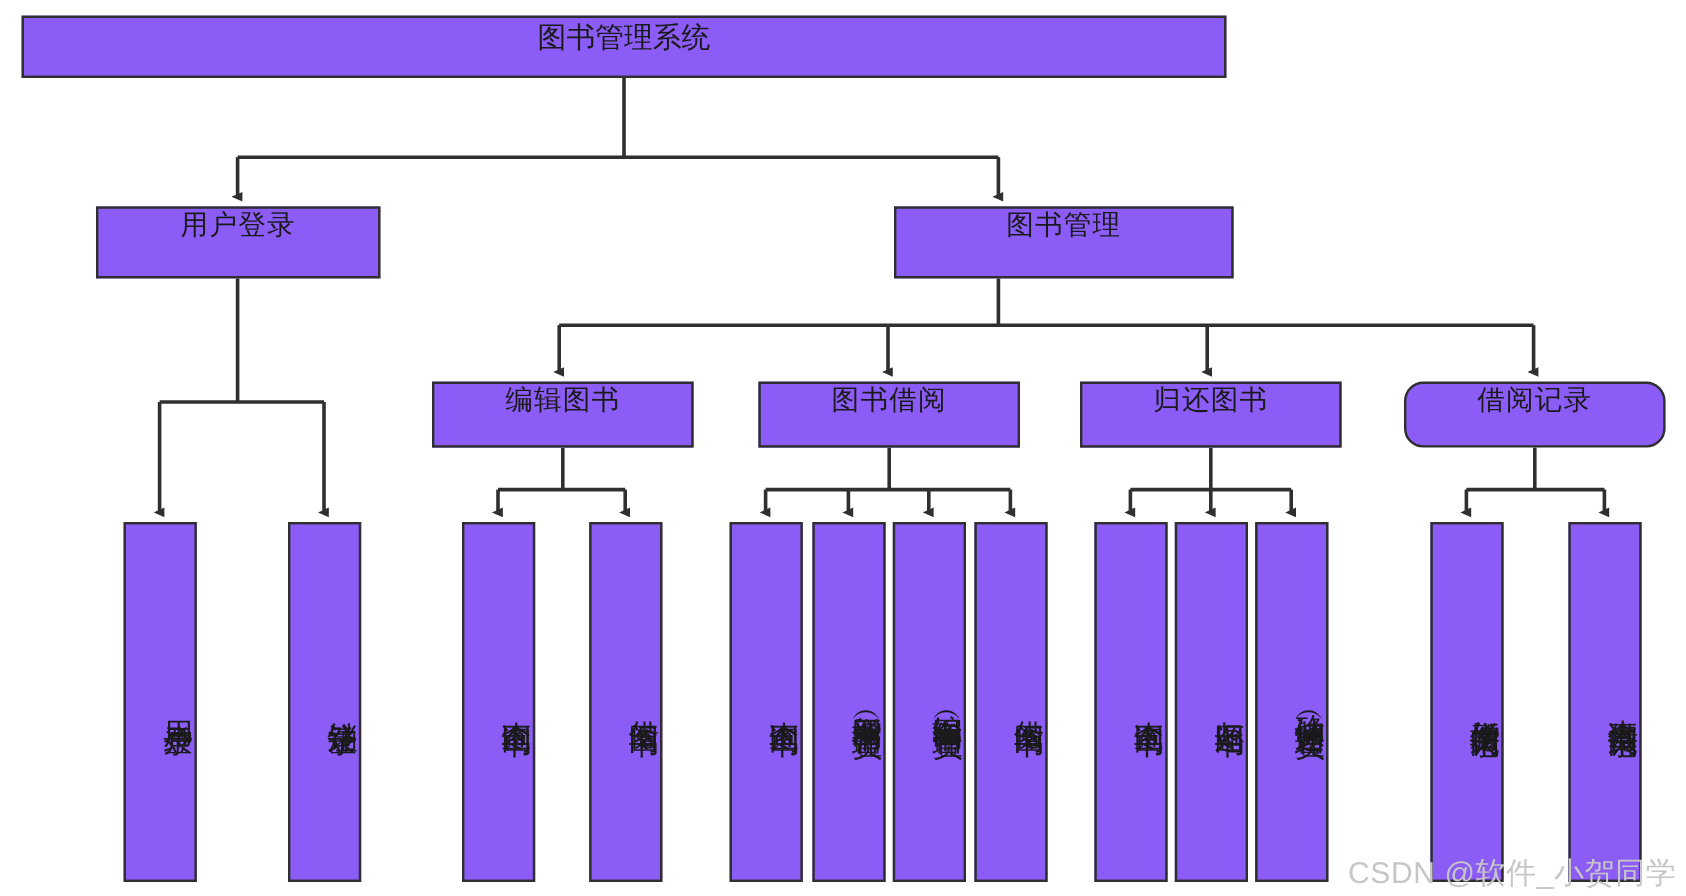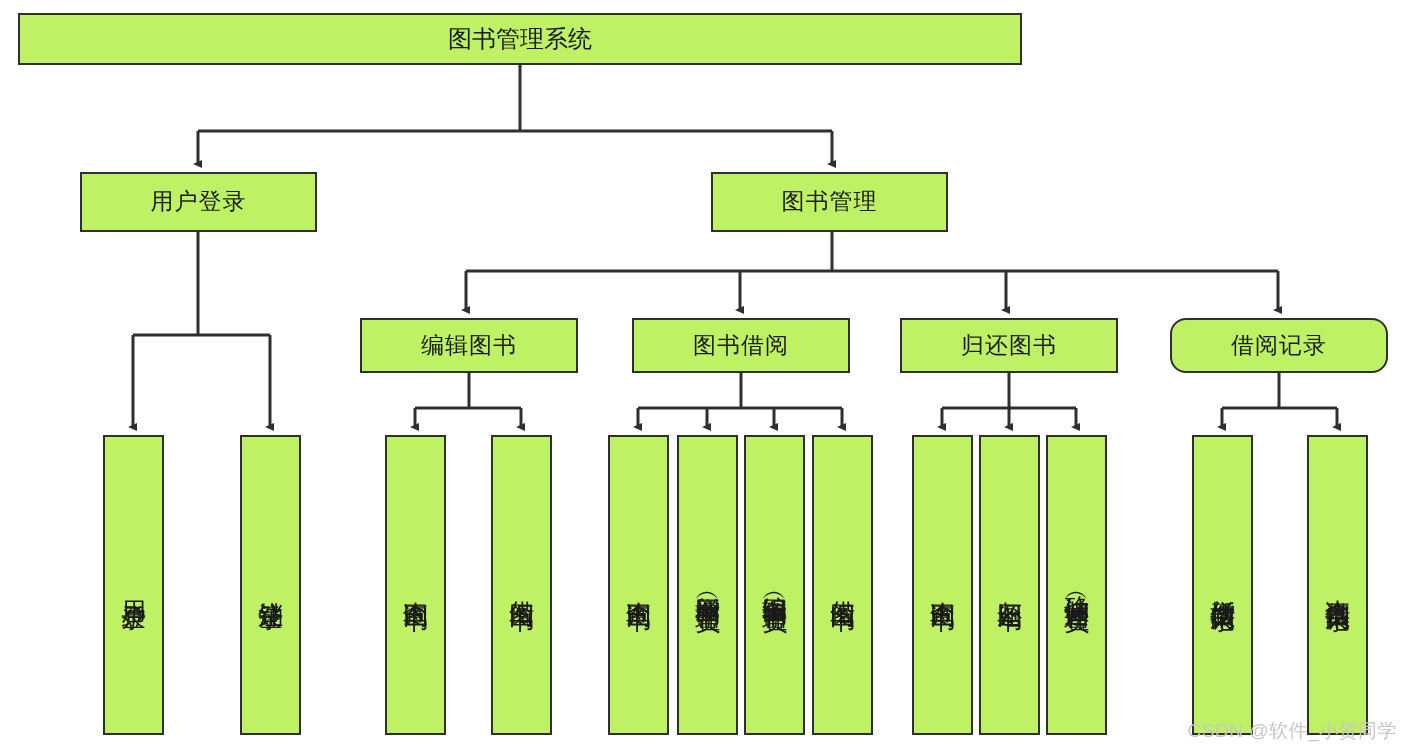--- a/index.html
+++ b/index.html
@@ -22,23 +22,23 @@
     left: 0;
     top: 0;
     width: 1405px;
     height: 747px;
     pointer-events: none;
   }
   .node {
     position: absolute;
     box-sizing: border-box;
     border: 2px solid #2f2f2f;
-    background: #bef264;
+    background: #8b5cf6;
     display: flex;
-    align-items: center;
+    align-items: flex-start;
     justify-content: center;
     color: #1a1a1a;
   }
   .node.h {
     font-size: 23px;
     letter-spacing: 1px;
     line-height: 1.2;
   }
   .node.root {
     font-size: 24px;
@@ -54,21 +54,21 @@
   }
   .node.v span {
     display: block;
     writing-mode: vertical-rl;
     text-orientation: upright;
   }
   .watermark {
     position: absolute;
     right: 8px;
     bottom: 3px;
-    font-size: 19px;
+    font-size: 25px;
     color: #c6c6c6;
     white-space: nowrap;
     letter-spacing: 0.5px;
     text-align: center;
   }
 </style>
 </head>
 <body>
 
 <div id="canvas">
@@ -123,21 +123,21 @@
     </g>
   </svg>
 
   <div class="node root" style="left:18px; top:13px; width:1004px; height:52px;">
     <span>图书管理系统</span>
   </div>
 
   <div class="node h" style="left:80px; top:172px; width:237px; height:60px;">
     <span>用户登录</span>
   </div>
-  <div class="node h" style="left:711px; top:172px; width:237px; height:60px;">
+  <div class="node h" style="left:745px; top:172px; width:283px; height:60px;">
     <span>图书管理</span>
   </div>
 
   <div class="node h" style="left:360px; top:318px; width:218px; height:55px;">
     <span>编辑图书</span>
   </div>
   <div class="node h" style="left:632px; top:318px; width:218px; height:55px;">
     <span>图书借阅</span>
   </div>
   <div class="node h" style="left:900px; top:318px; width:218px; height:55px;">

